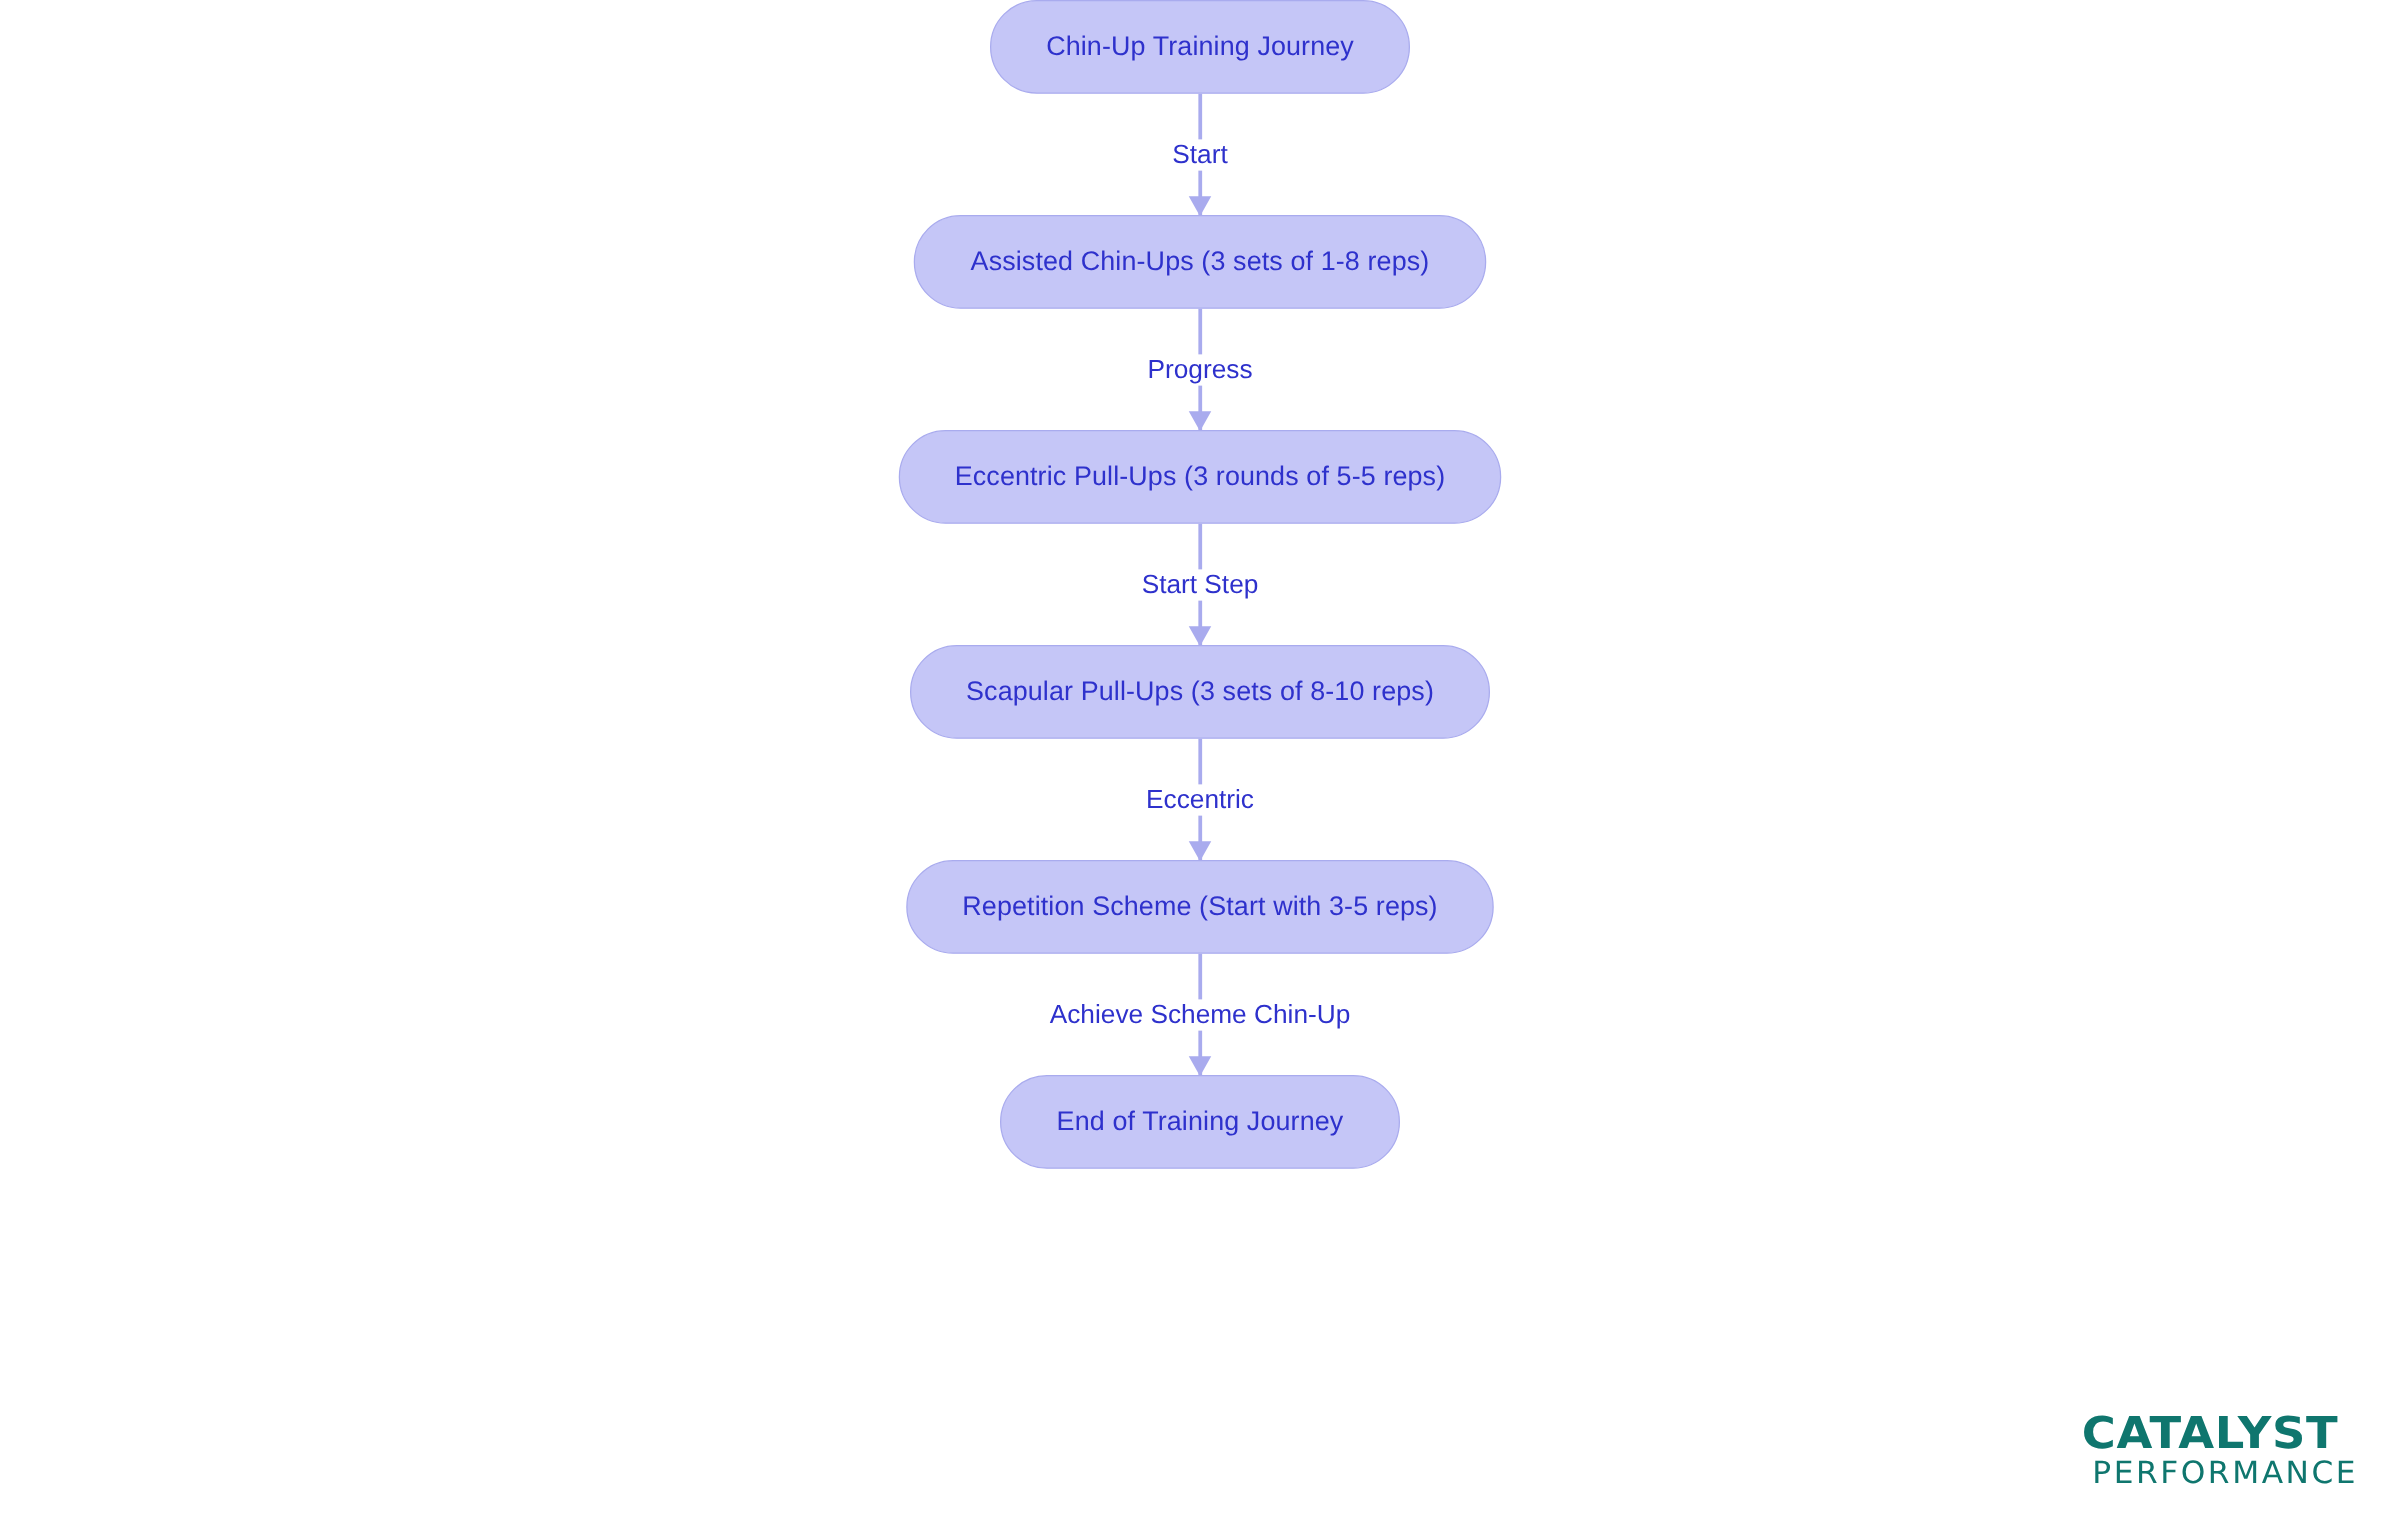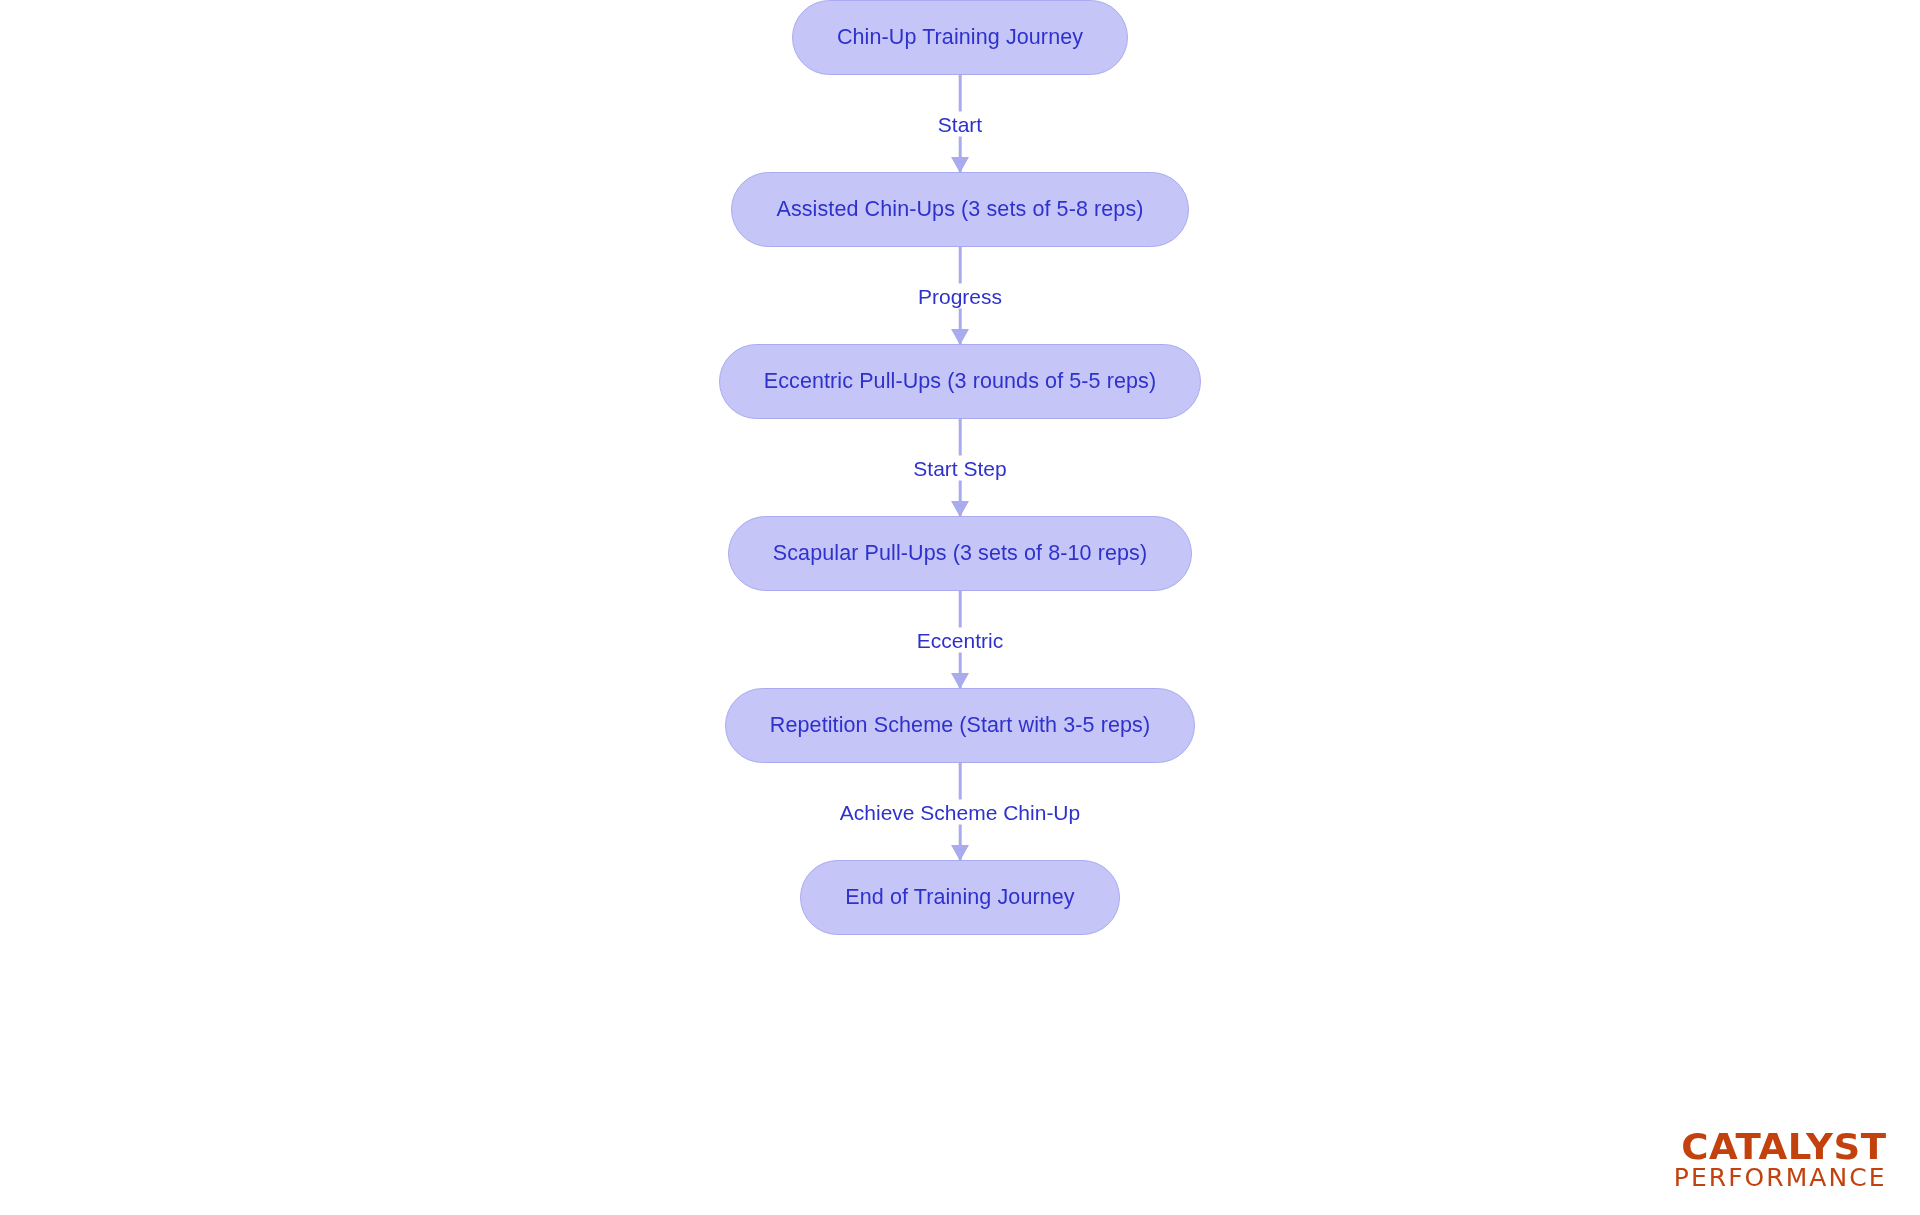--- a/index.html
+++ b/index.html
@@ -97,22 +97,22 @@
     z-index: 2;
   }
   
   .edge-label.shift { transform: translate(-50%, -50%); }
 
   
   #watermark {
     position: absolute;
     right: 34px;
     bottom: 24px;
-    text-align: right;
-    color: #c2410c;
+    text-align: left;
+    color: #0f766e;
     user-select: none;
   }
   #watermark .wm-top {
     display: block;
     font-family: "DejaVu Sans", sans-serif;
     font-weight: 700;
     font-size: 35px;
     line-height: 1.02;
     letter-spacing: 0.5px;
     transform: scaleX(1.06);
@@ -139,21 +139,21 @@
       <span class="node-label">Chin-Up Training Journey</span>
     </div>
 
     <div class="connector">
       <span class="connector-line"></span>
       <span class="connector-arrow"></span>
       <span class="edge-label shift">Start</span>
     </div>
 
     <div class="node">
-      <span class="node-label">Assisted Chin-Ups (3 sets of 5-8 reps)</span>
+      <span class="node-label">Assisted Chin-Ups (3 sets of 1-8 reps)</span>
     </div>
 
     <div class="connector">
       <span class="connector-line"></span>
       <span class="connector-arrow"></span>
       <span class="edge-label shift">Progress</span>
     </div>
 
     <div class="node">
       <span class="node-label">Eccentric Pull-Ups (3 rounds of 5-5 reps)</span>

